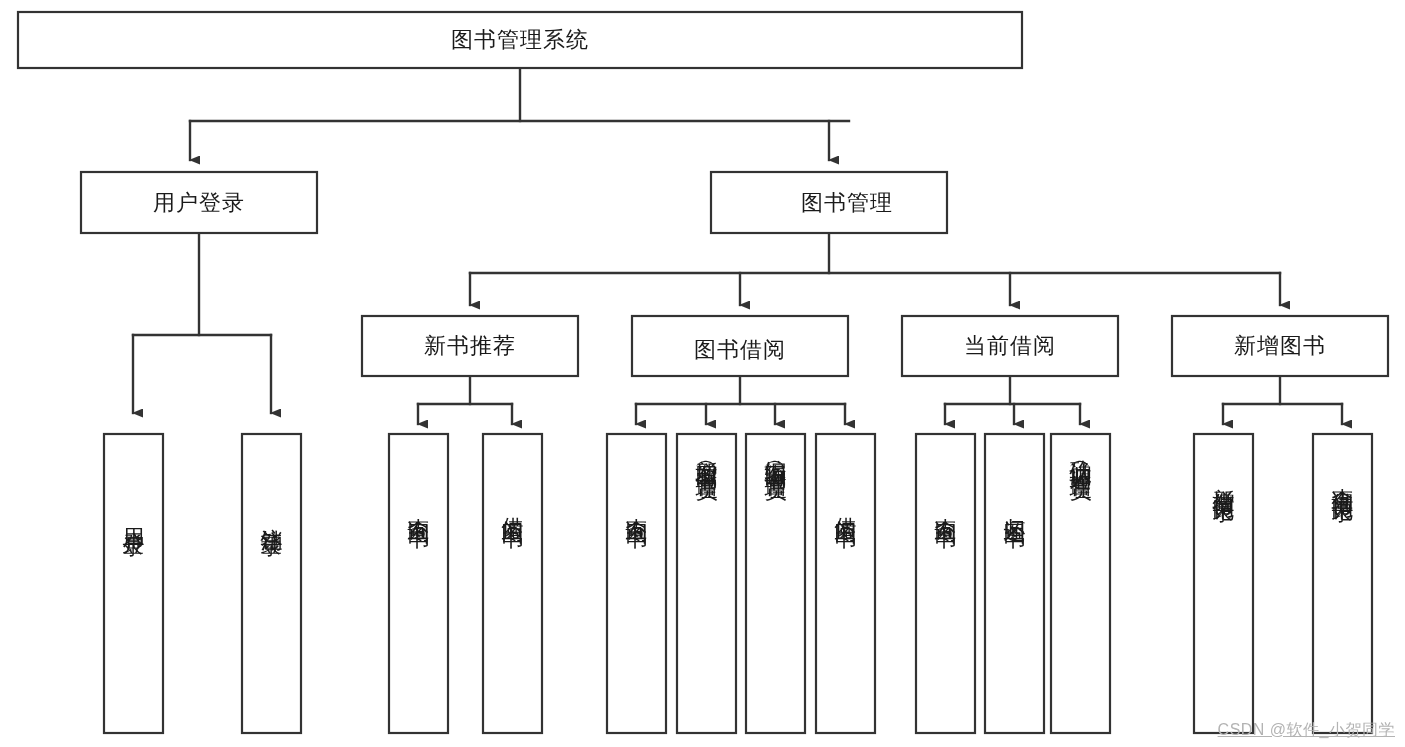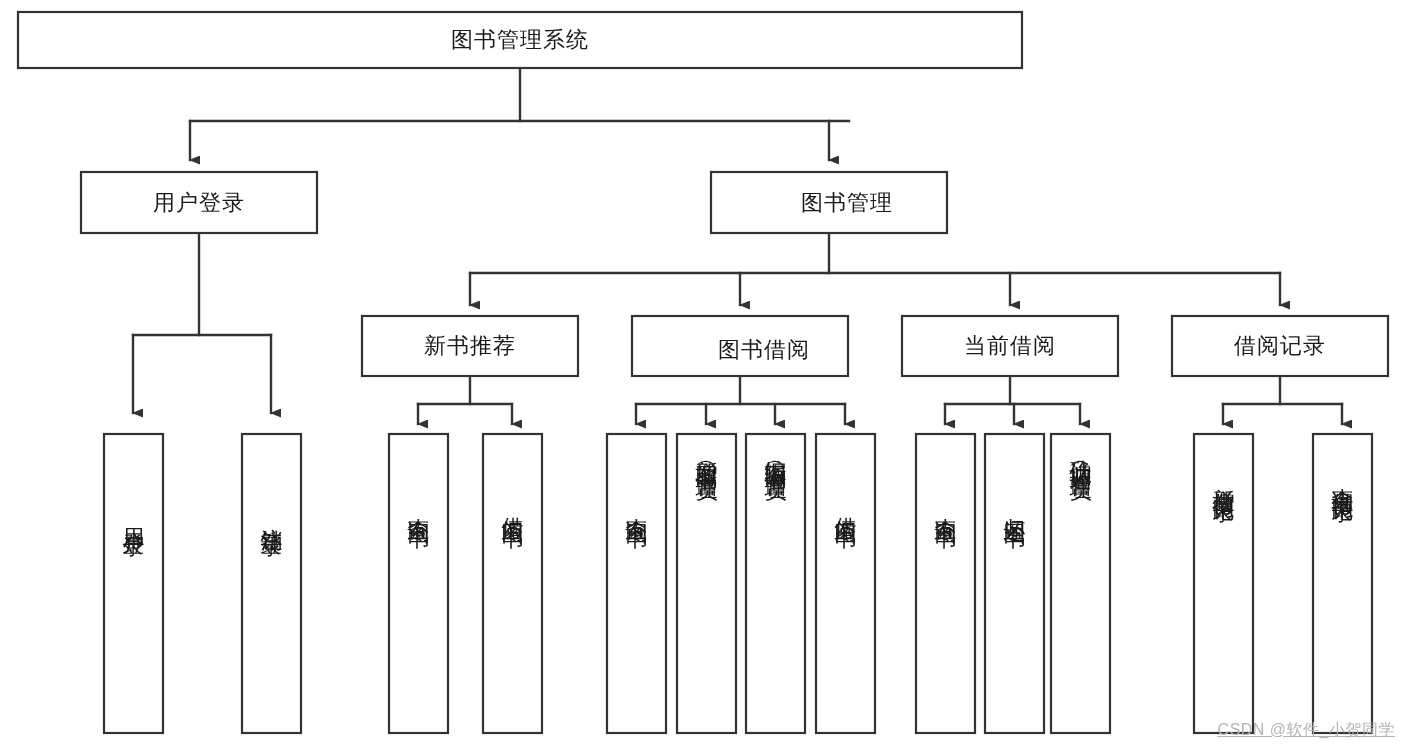--- a/index.html
+++ b/index.html
@@ -188,30 +188,30 @@
   </div>
 
   <div class="hlabel-wrap" style="left:711px; top:172px; width:236px; height:61px;margin-left:18px;">
     <span class="hlabel-text">图书管理</span>
   </div>
 
   <div class="hlabel-wrap" style="left:362px; top:316px; width:216px; height:60px;">
     <span class="hlabel-text">新书推荐</span>
   </div>
 
-  <div class="hlabel-wrap" style="left:656px; top:316px; width:216px; height:68px;">
+  <div class="hlabel-wrap" style="left:632px; top:316px; width:216px; height:68px;">
     <span class="hlabel-text">图书借阅</span>
   </div>
 
   <div class="hlabel-wrap" style="left:902px; top:316px; width:216px; height:60px;text-align:right;">
     <span class="hlabel-text">当前借阅</span>
   </div>
 
   <div class="hlabel-wrap" style="left:1172px; top:316px; width:216px; height:60px;">
-    <span class="hlabel-text">借阅记录</span>
+    <span class="hlabel-text">新增图书</span>
   </div>
 
   <div class="vlabel-wrap" style="left:104px; top:434px; width:59px; height:299px; padding-top:76px;">
     <span class="vlabel-text">用户登录</span>
   </div>
 
   <div class="vlabel-wrap" style="left:242px; top:434px; width:59px; height:299px; padding-top:76px;">
     <span class="vlabel-text">注销登录</span>
   </div>
 

